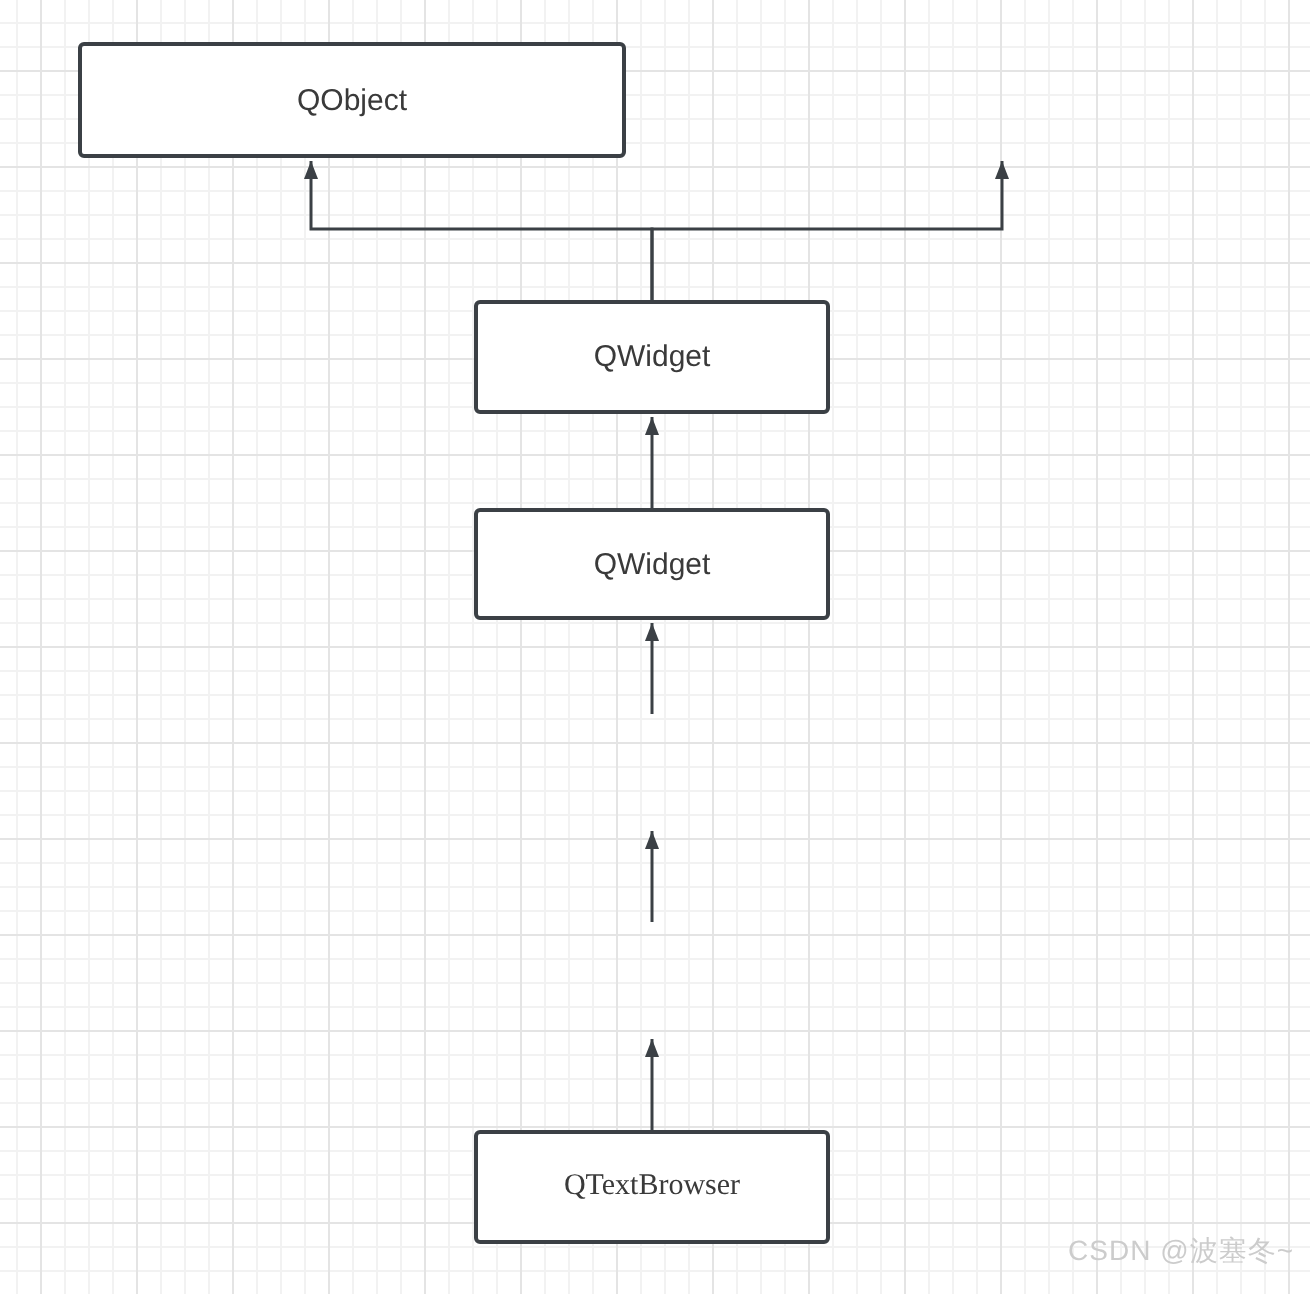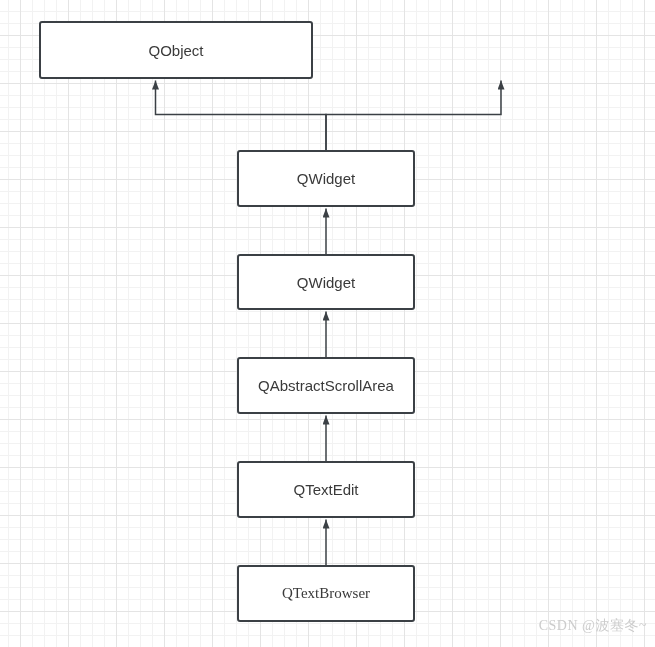--- a/index.html
+++ b/index.html
@@ -48,21 +48,20 @@
     white-space: nowrap;
   }
   .watermark {
     position: absolute;
     right: 8px;
     bottom: 12px;
     font-size: 14px;
     color: #cccccc;
     letter-spacing: 0.5px;
     user-select: none;
-    font-family: Liberation Serif, serif;
   }
 </style>
 </head>
 <body>
 
 <div id="canvas">
 
   <svg id="edges" viewBox="0 0 655 647" xmlns="http://www.w3.org/2000/svg">
     <defs>
       <marker id="arrowhead" markerUnits="userSpaceOnUse" markerWidth="10" markerHeight="8" refX="9" refY="3.5" orient="auto">
@@ -77,20 +76,18 @@
       <path d="M 326 565 L 326 519.5" fill="none" stroke="#3b4045" stroke-width="1.5" marker-end="url(#arrowhead)"></path>
     </svg>
 
   <div class="node" id="QObject" style="left: 39px; top: 21px; width: 274px; height: 58px;">QObject</div>
 
 
   <div class="node" id="QWidget" style="left: 237px; top: 150px; width: 178px; height: 57px;">QWidget</div>
 
   <div class="node" id="QFrame" style="left: 237px; top: 254px; width: 178px; height: 56px;">QWidget</div>
 
-  <div class="node" id="QAbstractScrollArea" style="left: 237px; top: 357px; width: 178px; height: 57px;">QAbstractScrollArea</div>
 
-  <div class="node" id="QTextEdit" style="left: 237px; top: 461px; width: 178px; height: 57px;">QTextEdit</div>
 
   <div class="node" id="QTextBrowser" style="left: 237px; top: 565px; width: 178px; height: 57px; font-family: Liberation Serif, serif;">QTextBrowser</div>
 
   <div class="watermark">CSDN @波塞冬~</div>
 </div>
 
 </body></html>

